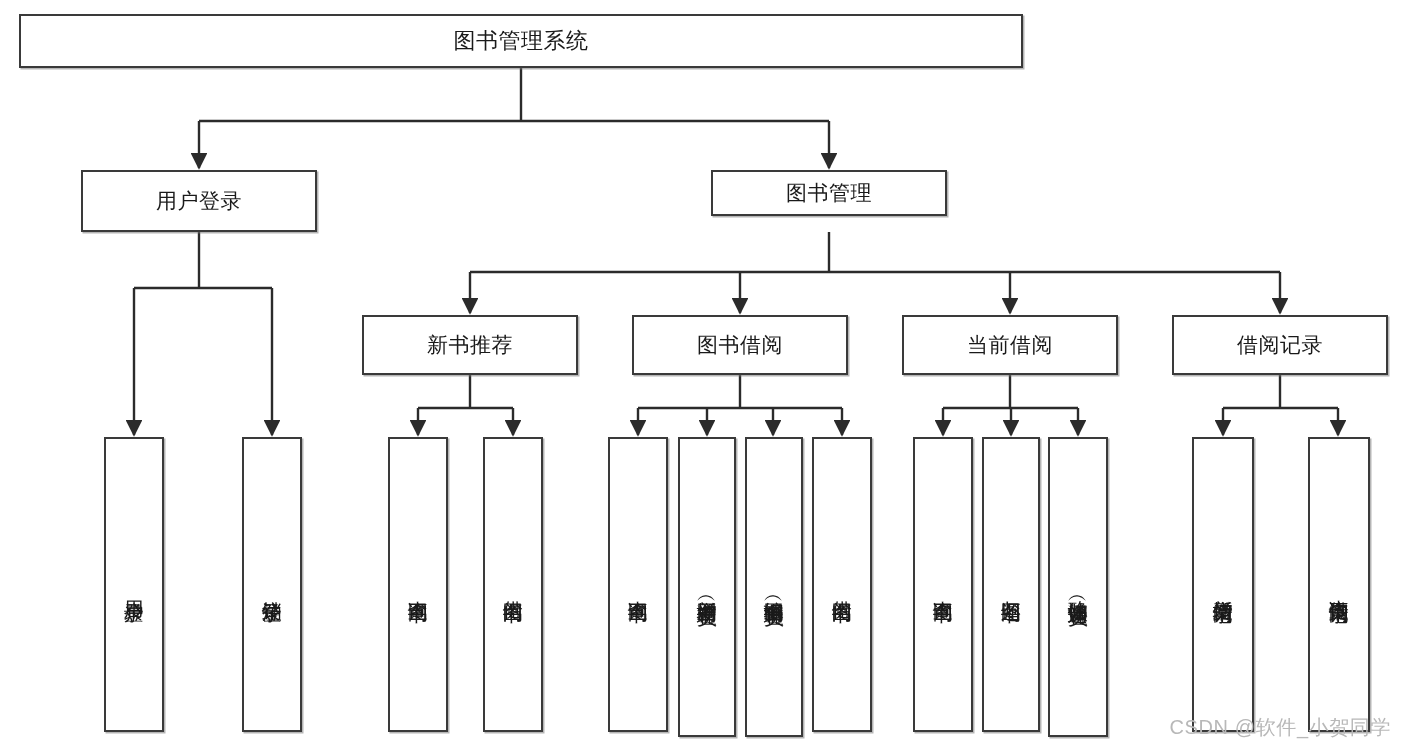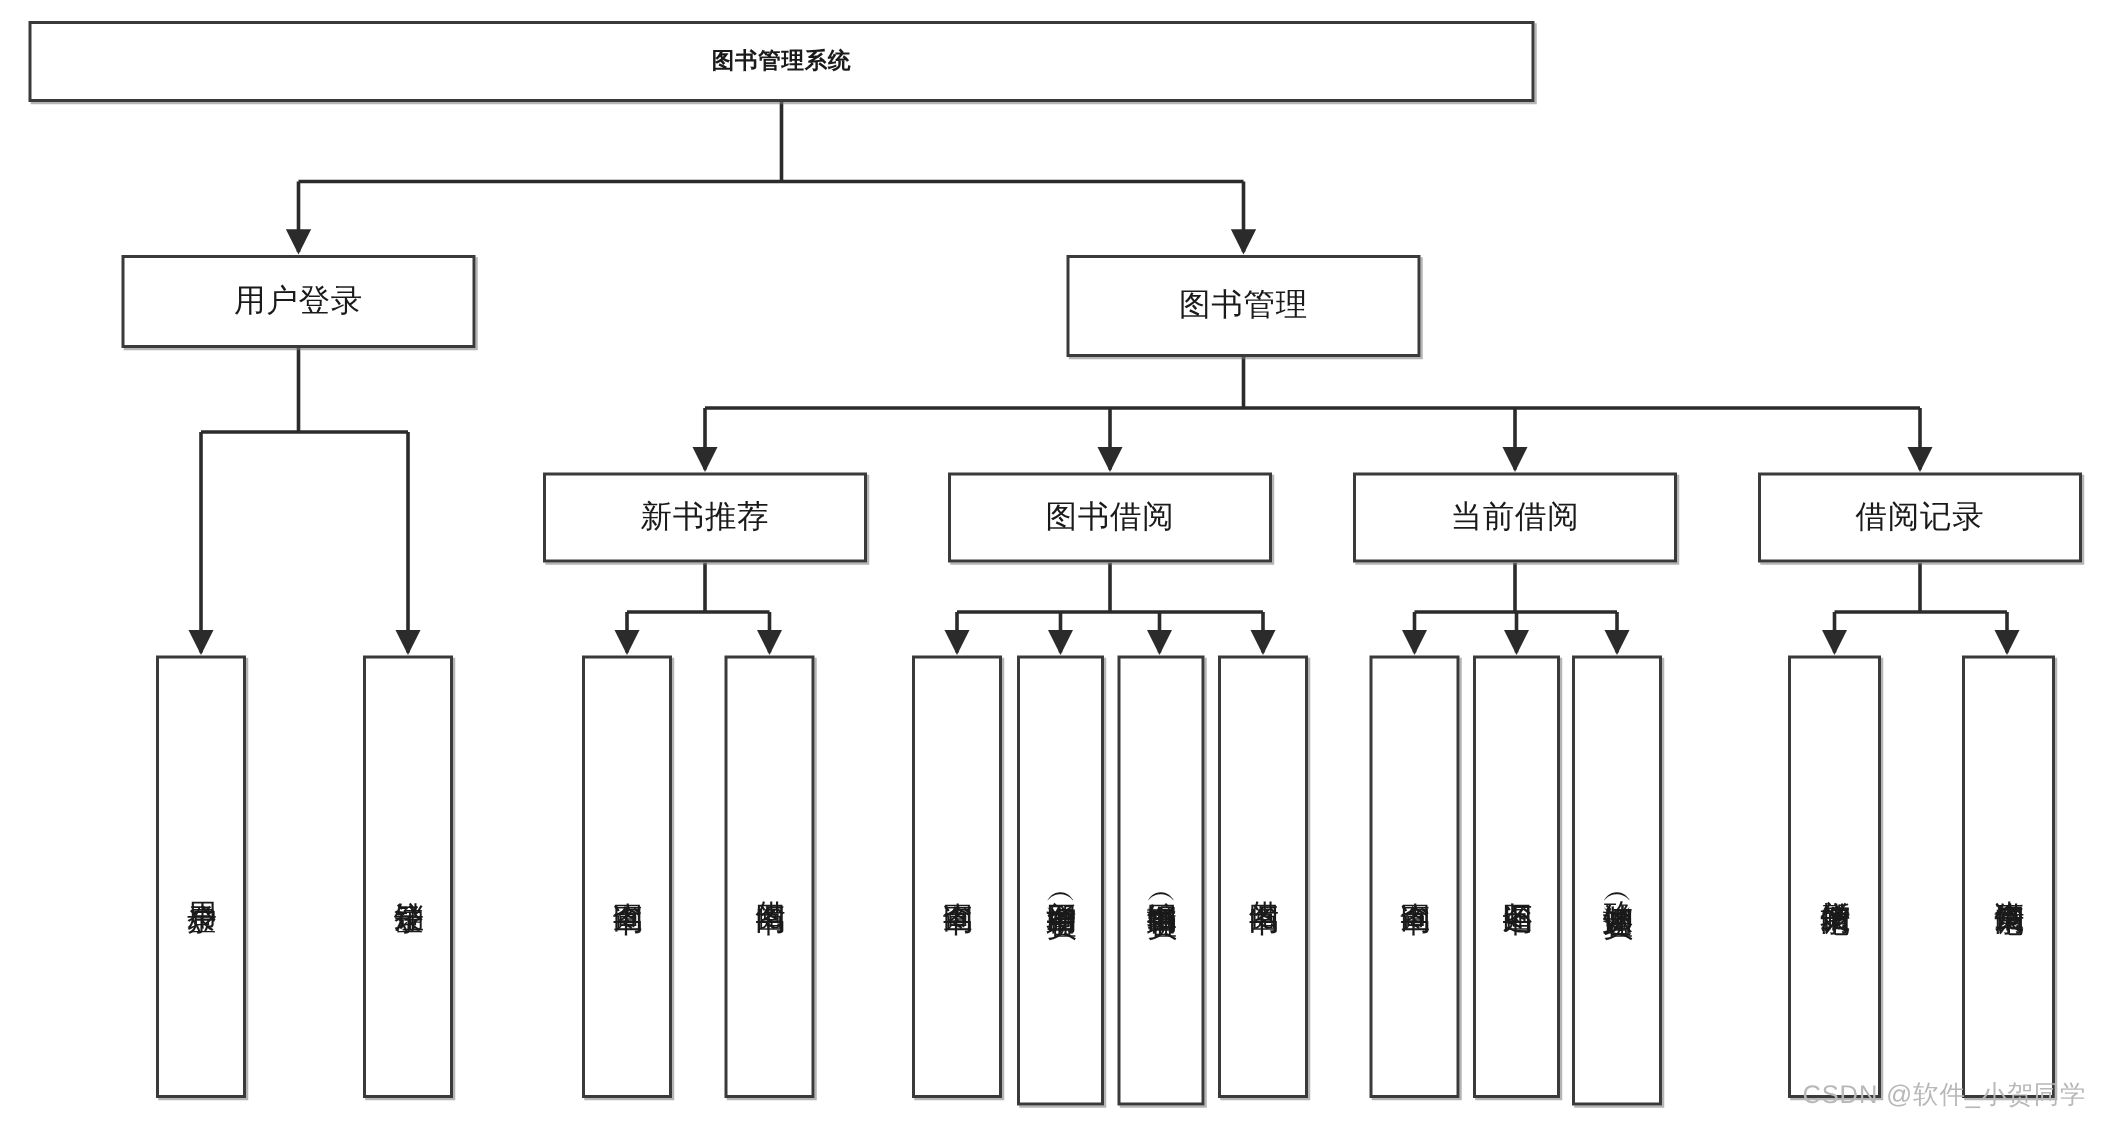--- a/index.html
+++ b/index.html
@@ -39,41 +39,41 @@
     z-index: 3;
   }
   .node-label {
     font-size: 21px;
     line-height: 1.18;
     letter-spacing: 0.5px;
     color: #1a1a1a;
     white-space: nowrap;
     text-align: center;
   }
-  .node.level-1 .node-label { font-size: 15px; font-weight: bold; }
+  .node.level-1 .node-label { font-size: 22px; }
   .node.level-2 .node-label { font-size: 21px; }
   .node.level-3 .node-label { font-size: 21px; }
   .node.leaf {
     align-items: center;
     justify-content: center;
     padding-top: 4px;
   }
   .node.leaf .node-label {
     writing-mode: vertical-rl;
     text-orientation: upright;
     font-size: 20px;
     line-height: 1.22;
     letter-spacing: 1px;
     white-space: nowrap;
   }
   #watermark {
     position: absolute;
     right: 14px;
     bottom: 6px;
-    font-size: 17px;
+    font-size: 20px;
     color: #b8b8b8;
     letter-spacing: 0.6px;
     white-space: nowrap;
     z-index: 8;
     pointer-events: none;
   }
 </style>
 </head>
 <body>
 
@@ -130,21 +130,21 @@
     </g>
   </svg>
 
   <div class="node level-1" style="left:19px; top:14px; width:1004px; height:54px;">
     <span class="node-label">图书管理系统</span>
   </div>
 
   <div class="node level-2" style="left:81px; top:170px; width:236px; height:62px;">
     <span class="node-label">用户登录</span>
   </div>
-  <div class="node level-2" style="left:711px; top:170px; width:236px; height:68px;">
+  <div class="node level-2" style="left:711px; top:170px; width:236px; height:46px;">
     <span class="node-label">图书管理</span>
   </div>
 
   <div class="node level-3" style="left:632px; top:315px; width:216px; height:60px;">
     <span class="node-label">图书借阅</span>
   </div>
   <div class="node level-3" style="left:362px; top:315px; width:216px; height:60px;">
     <span class="node-label">新书推荐</span>
   </div>
   <div class="node level-3" style="left:1172px; top:315px; width:216px; height:60px;">

